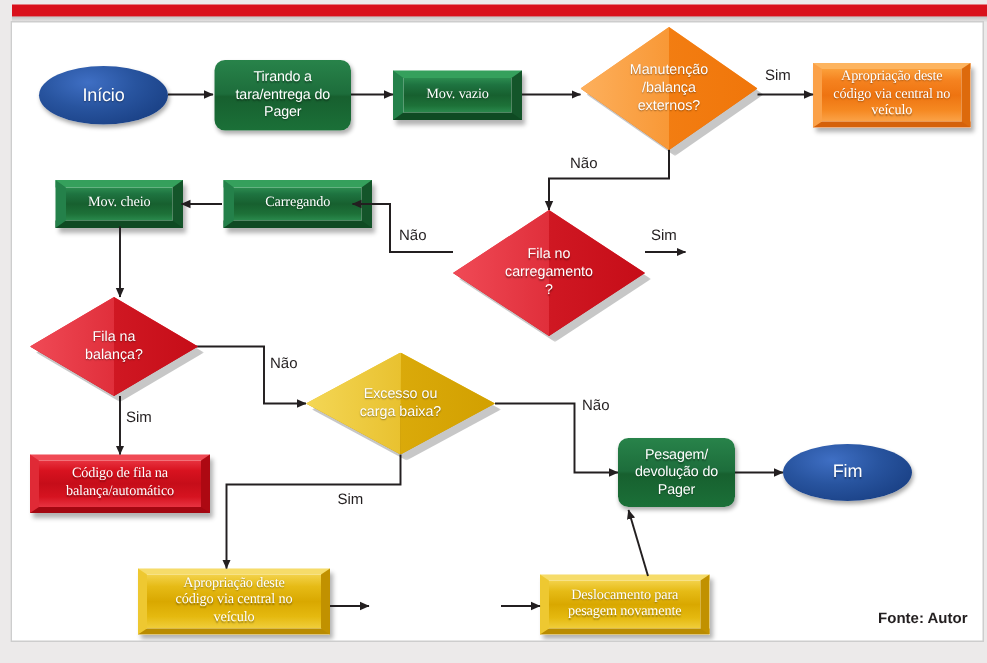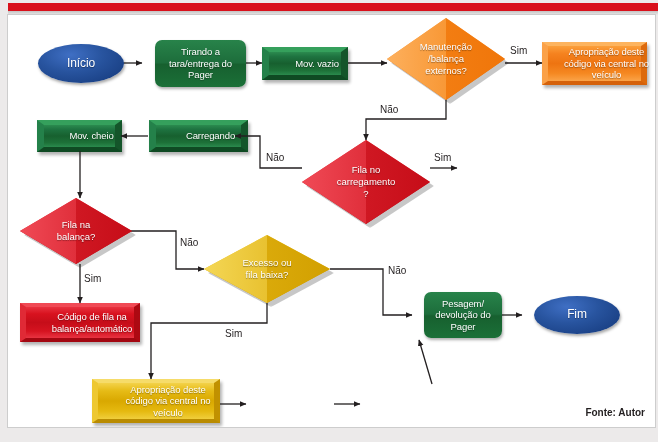--- a/index.html
+++ b/index.html
@@ -59,21 +59,20 @@
     display: flex;
     align-items: center;
     justify-content: center;
     text-align: center;
     color: #ffffff;
     font-size: 9.5px;
     line-height: 11.5px;
     letter-spacing: -0.1px;
     text-shadow: 0 1px 1px rgba(0,0,0,0.35);
     z-index: 3;
-    margin-left: 12px;
   }
   .node .label { padding: 0 3px; white-space: pre-line; }
 
   
   .ellipse {
     border-radius: 50%;
     background: radial-gradient(ellipse at 38% 28%, #3f6fc4 0%, #28549f 42%, #1b4287 78%, #153673 100%);
     box-shadow: 1px 2px 3px rgba(0,0,0,0.35);
     font-size: 12px;
   }
@@ -82,20 +81,21 @@
   .proc-round {
     border-radius: 7px;
     background: linear-gradient(to bottom, #28834a 0%, #1d6d3b 48%, #17602f 52%, #1b7038 100%);
     box-shadow: 1px 2px 3px rgba(0,0,0,0.32);
   }
 
   
   .proc-bevel {
     box-shadow: 2px 3px 3px rgba(0,0,0,0.3);
     position: absolute;
+    font-family: Liberation Serif, serif;
   }
   .proc-bevel .bevel-inner {
     position: absolute;
     inset: 0;
     display: flex;
     align-items: center;
     justify-content: center;
   }
   .bv-green {
     background:
@@ -336,21 +336,21 @@
       </div>
     </div>
 
     <div class="diamond-shadow" style="left:200px; top:224px; width:126px; height:68px;"></div>
     <div class="diamond dm-yellow" style="left:196px; top:220px; width:126px; height:68px;">
       <div class="face top"></div>
       <div class="face bottom"></div>
       <div class="face left"></div>
       <div class="face right"></div>
       <div class="dtext">Excesso ou
-fila baixa?</div>
+carga baixa?</div>
     </div>
 
     <div class="node proc-round" style="left:404px; top:277px; width:78px; height:46px;">
       <span class="label">Pesagem/
 devolução do
 Pager</span>
     </div>
 
     <div class="node ellipse" style="left:514px; top:281px; width:86px; height:38px;">
       <span class="label">Fim</span>
@@ -358,20 +358,26 @@
 
     <div class="proc-bevel bv-yellow" style="left:84px; top:364px; width:128px; height:44px;">
       <div class="bevel-inner node" style="position:absolute;left:0;top:0;width:100%;height:100%;">
         <span class="label">Apropriação deste
 código via central no
 veículo</span>
       </div>
     </div>
 
 
+    <div class="proc-bevel bv-yellow" style="left:352px; top:368px; width:113px; height:40px;">
+      <div class="bevel-inner node" style="position:absolute;left:0;top:0;width:100%;height:100%;">
+        <span class="label">Deslocamento para
+pesagem novamente</span>
+      </div>
+    </div>
 
     <div class="edge-label" style="left:502px; top:30px;">Sim</div>
     <div class="edge-label" style="left:372px; top:89px;">Não</div>
 
     <div class="edge-label" style="left:426px; top:137px;">Sim</div>
     <div class="edge-label" style="left:258px; top:137px;">Não</div>
 
     <div class="edge-label" style="left:76px; top:258px;">Sim</div>
     <div class="edge-label" style="left:172px; top:222px;">Não</div>
 

